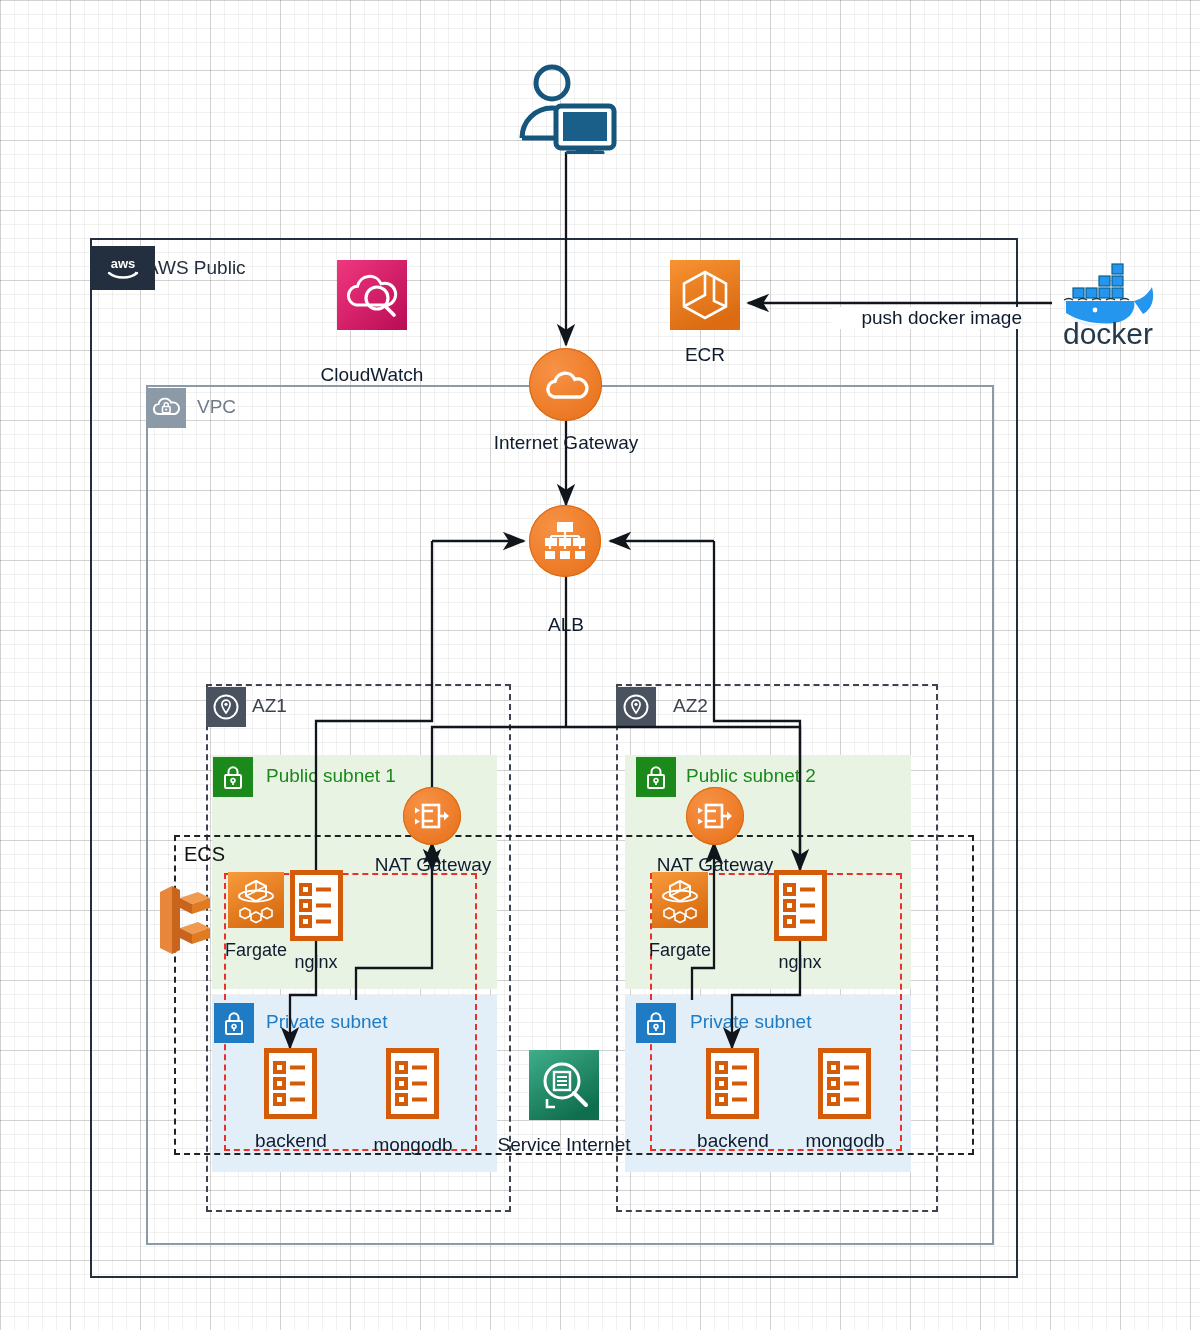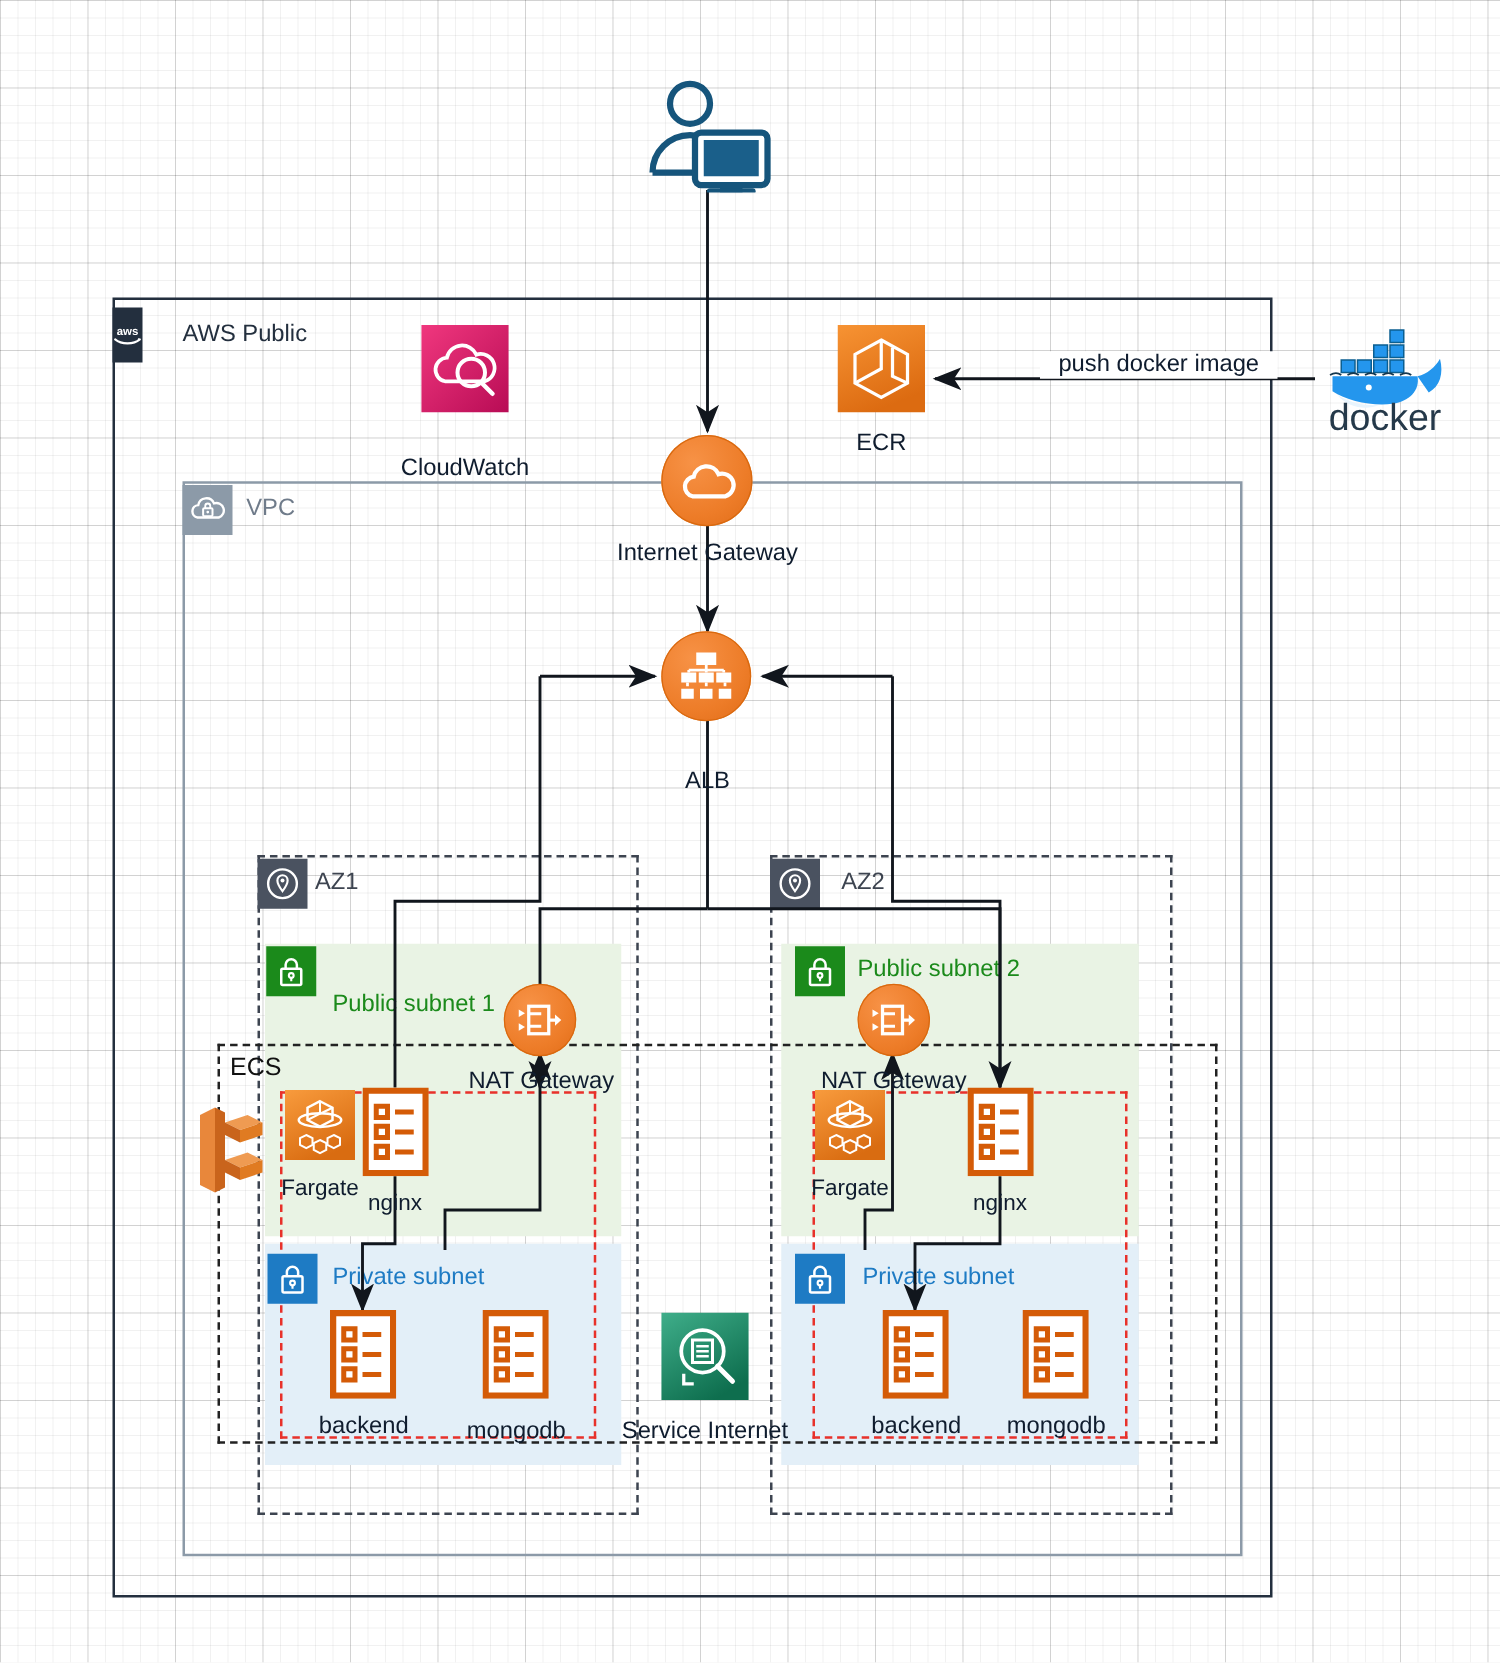--- a/index.html
+++ b/index.html
@@ -83,21 +83,21 @@
   <div class="box subnet-pub" style="left:625px;top:755px;width:286px;height:234px;"></div>
 
   <div class="box subnet-priv" style="left:212px;top:995px;width:285px;height:177px;"></div>
   <div class="box subnet-priv" style="left:625px;top:995px;width:286px;height:177px;"></div>
 
   <div class="box box-ecs" style="left:174px;top:835px;width:800px;height:320px;"></div>
 
   <div class="box box-svc" style="left:224px;top:873px;width:253px;height:278px;"></div>
   <div class="box box-svc" style="left:650px;top:873px;width:252px;height:278px;"></div>
 
-  <div class="badge aws" style="left:90px;top:246px;width:24px;height:44px;">
+  <div class="badge aws" style="left:90px;top:246px;width:65px;height:44px;">
     <svg width="34" height="28" viewBox="0 0 34 28">
       <text x="17" y="14" font-size="13" font-family="Liberation Sans, sans-serif" font-weight="bold" fill="#ffffff" text-anchor="middle">aws</text>
       <path d="M3 19 C10 25, 24 25, 31 19" stroke="#ffffff" stroke-width="2.4" fill="none" stroke-linecap="round"></path>
       <path d="M29 17.5 L31.6 19.2 L28.6 20.6" fill="#ffffff"></path>
     </svg>
   </div>
   <div class="grp-label" style="left:146px;top:257px;">AWS Public</div>
 
   <div class="badge vpc" style="left:146px;top:388px;width:40px;height:40px;">
     <svg width="30" height="26" viewBox="0 0 30 26">
@@ -130,21 +130,21 @@
   <div class="grp-label ecs" style="left:184px;top:843px;">ECS</div>
 
   <div class="badge pub" style="left:213px;top:757px;width:40px;height:40px;">
     <svg width="24" height="27" viewBox="0 0 24 27">
       <rect x="4" y="11" width="16" height="13" rx="1.2" fill="none" stroke="#ffffff" stroke-width="2"></rect>
       <path d="M7.5 11 V7.8 a4.5 4.5 0 0 1 9 0 V11" fill="none" stroke="#ffffff" stroke-width="2"></path>
       <circle cx="12" cy="16.4" r="1.9" fill="none" stroke="#ffffff" stroke-width="1.7"></circle>
       <path d="M12 17.8 v3.1" stroke="#ffffff" stroke-width="1.7"></path>
     </svg>
   </div>
-  <div class="grp-label pub" style="left:266px;top:765px;margin-top:28px;">Public subnet 1</div>
+  <div class="grp-label pub" style="left:266px;top:765px;">Public subnet 1</div>
 
   <div class="badge pub" style="left:636px;top:757px;width:40px;height:40px;">
     <svg width="24" height="27" viewBox="0 0 24 27">
       <rect x="4" y="11" width="16" height="13" rx="1.2" fill="none" stroke="#ffffff" stroke-width="2"></rect>
       <path d="M7.5 11 V7.8 a4.5 4.5 0 0 1 9 0 V11" fill="none" stroke="#ffffff" stroke-width="2"></path>
       <circle cx="12" cy="16.4" r="1.9" fill="none" stroke="#ffffff" stroke-width="1.7"></circle>
       <path d="M12 17.8 v3.1" stroke="#ffffff" stroke-width="1.7"></path>
     </svg>
   </div>
   <div class="grp-label pub" style="left:686px;top:765px;">Public subnet 2</div>
@@ -244,21 +244,21 @@
       </linearGradient>
         </defs>
       <rect width="70" height="70" fill="url(#ecrg)"></rect>
       <path d="M35 12 L56 23.5 V46.5 L35 58 L14 46.5 V23.5 Z" fill="none" stroke="#ffffff" stroke-width="2.6"></path>
       <path d="M35 12 L35 35 L14 46.5" fill="none" stroke="#ffffff" stroke-width="2.6"></path>
       <path d="M44 18 L44 41 L56 46.5" fill="none" stroke="#ffffff" stroke-width="2.6"></path>
     </svg>
   </div>
   <div class="node-label" style="left:630px;top:344px;width:150px;">ECR</div>
 
-  <div class="node-label" style="left:832px;top:281px;width:190px;text-align:center;background:#ffffff;">push docker image</div>
+  <div class="node-label" style="left:832px;top:307px;width:190px;text-align:right;background:#ffffff;">push docker image</div>
 
   <div class="abs" style="left:1048px;top:258px;">
     <svg width="120" height="88" viewBox="0 0 120 88">
       <g fill="#2496ed">
         <rect x="38" y="30" width="11" height="10"></rect>
         <rect x="51" y="30" width="11" height="10"></rect>
         <rect x="64" y="30" width="11" height="10"></rect>
         <rect x="51" y="18" width="11" height="10"></rect>
         <rect x="64" y="18" width="11" height="10"></rect>
         <rect x="64" y="6" width="11" height="10"></rect>

